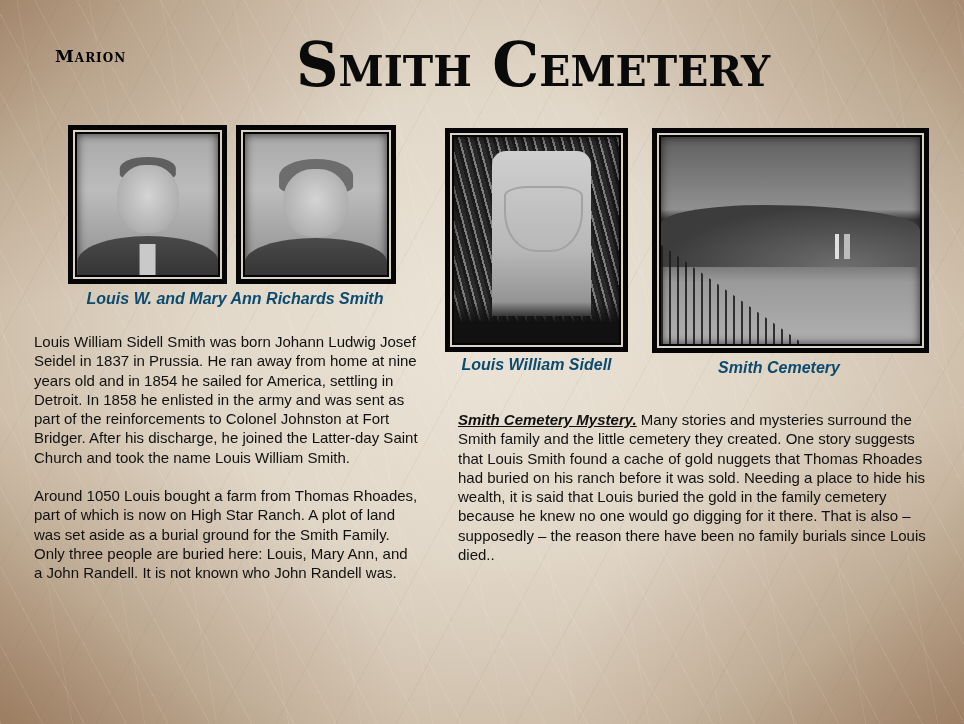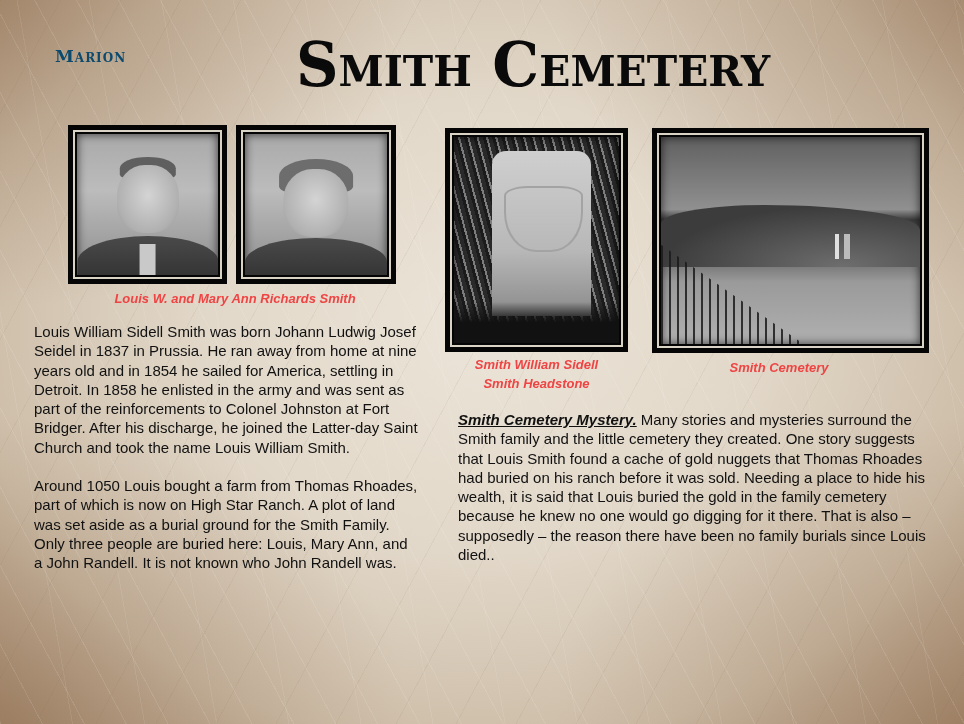--- a/index.html
+++ b/index.html
@@ -16,21 +16,21 @@
         repeating-linear-gradient(118deg, rgba(120,95,70,0.07) 0 1px, transparent 1px 53px),
         repeating-linear-gradient(80deg, rgba(255,255,255,0.08) 0 1px, transparent 1px 71px),
         radial-gradient(ellipse at 0% 0%, rgba(140,105,75,0.45) 0%, transparent 30%),
         radial-gradient(ellipse at 100% 0%, rgba(140,105,75,0.35) 0%, transparent 30%),
         radial-gradient(ellipse at 0% 100%, rgba(140,105,75,0.45) 0%, transparent 30%),
         radial-gradient(ellipse at 100% 100%, rgba(140,105,75,0.40) 0%, transparent 30%);
     }
     .location {
       position: absolute; left: 55px; top: 46px;
       font-family: "DejaVu Serif", serif; font-weight: bold;
-      font-size: 17px; font-variant: small-caps; letter-spacing: 1px; color: #0c4a6e;
+      font-size: 17px; font-variant: small-caps; letter-spacing: 1px; color: #000000;
     }
     .title {
       position: absolute; left: 296px; top: 34px;
       font-family: "DejaVu Serif", serif; font-weight: 900;
       font-size: 62px; font-variant: small-caps; letter-spacing: 0px;
       color: #0a0a0a; line-height: 1; white-space: nowrap;
       transform: scaleX(0.95); transform-origin: left top;
     }
     .frame {
       position: absolute; background: #050505; box-sizing: border-box;
@@ -99,26 +99,26 @@
         linear-gradient(90deg, transparent 0 50%, #e0e0e0 50% 62%, transparent 62% 75%, #bcbcbc 75% 92%, transparent 92%);
     }
     .cemetery-photo .fence {
       position: absolute; left: 0; top: 52%; width: 55%; height: 48%;
       background: repeating-linear-gradient(90deg, #1a1a1a 0 2px, transparent 2px 8px);
       clip-path: polygon(0 0, 100% 100%, 0 100%);
       opacity: 0.85;
     }
     .caption {
       position: absolute; font-weight: bold; font-style: italic;
-      font-size: 13px; color: #ef4444; text-align: center; line-height: 19px;
+      font-size: 16px; color: #0c4a6e; text-align: center; line-height: 19px;
     }
     .body-text {
       position: absolute; font-size: 15px; line-height: 19.3px; color: #111;
     }
-    .body-text p { margin: 1px 0 19px 0; }
+    .body-text p { margin: 11px 0 19px 0; }
     .lead { font-weight: bold; font-style: italic; text-decoration: underline; }
   </style>
 </head>
 <body>
 
 <div class="grain"></div>
 
 <div class="location">Marion</div>
 <div class="title">Smith Cemetery</div>
 
@@ -149,22 +149,21 @@
   <div class="mat">
     <div class="photo headstone-photo" title="Louis William Sidell Smith headstone">
       <div class="stone"></div>
       <div class="shield"></div>
       <div class="ground"></div>
     </div>
   </div>
 </div>
 
 <div class="caption" style="left:445px;top:355px;width:183px;">
-  <div>Smith William Sidell</div>
-  <div>Smith Headstone</div>
+  <div>Louis William Sidell</div>
 </div>
 
 <div class="frame" style="left:652px;top:128px;width:277px;height:225px;">
   <div class="mat">
     <div class="photo cemetery-photo" title="Smith Cemetery with iron fence and headstones">
       <div class="hills"></div>
       <div class="stones"></div>
       <div class="fence"></div>
     </div>
   </div>

